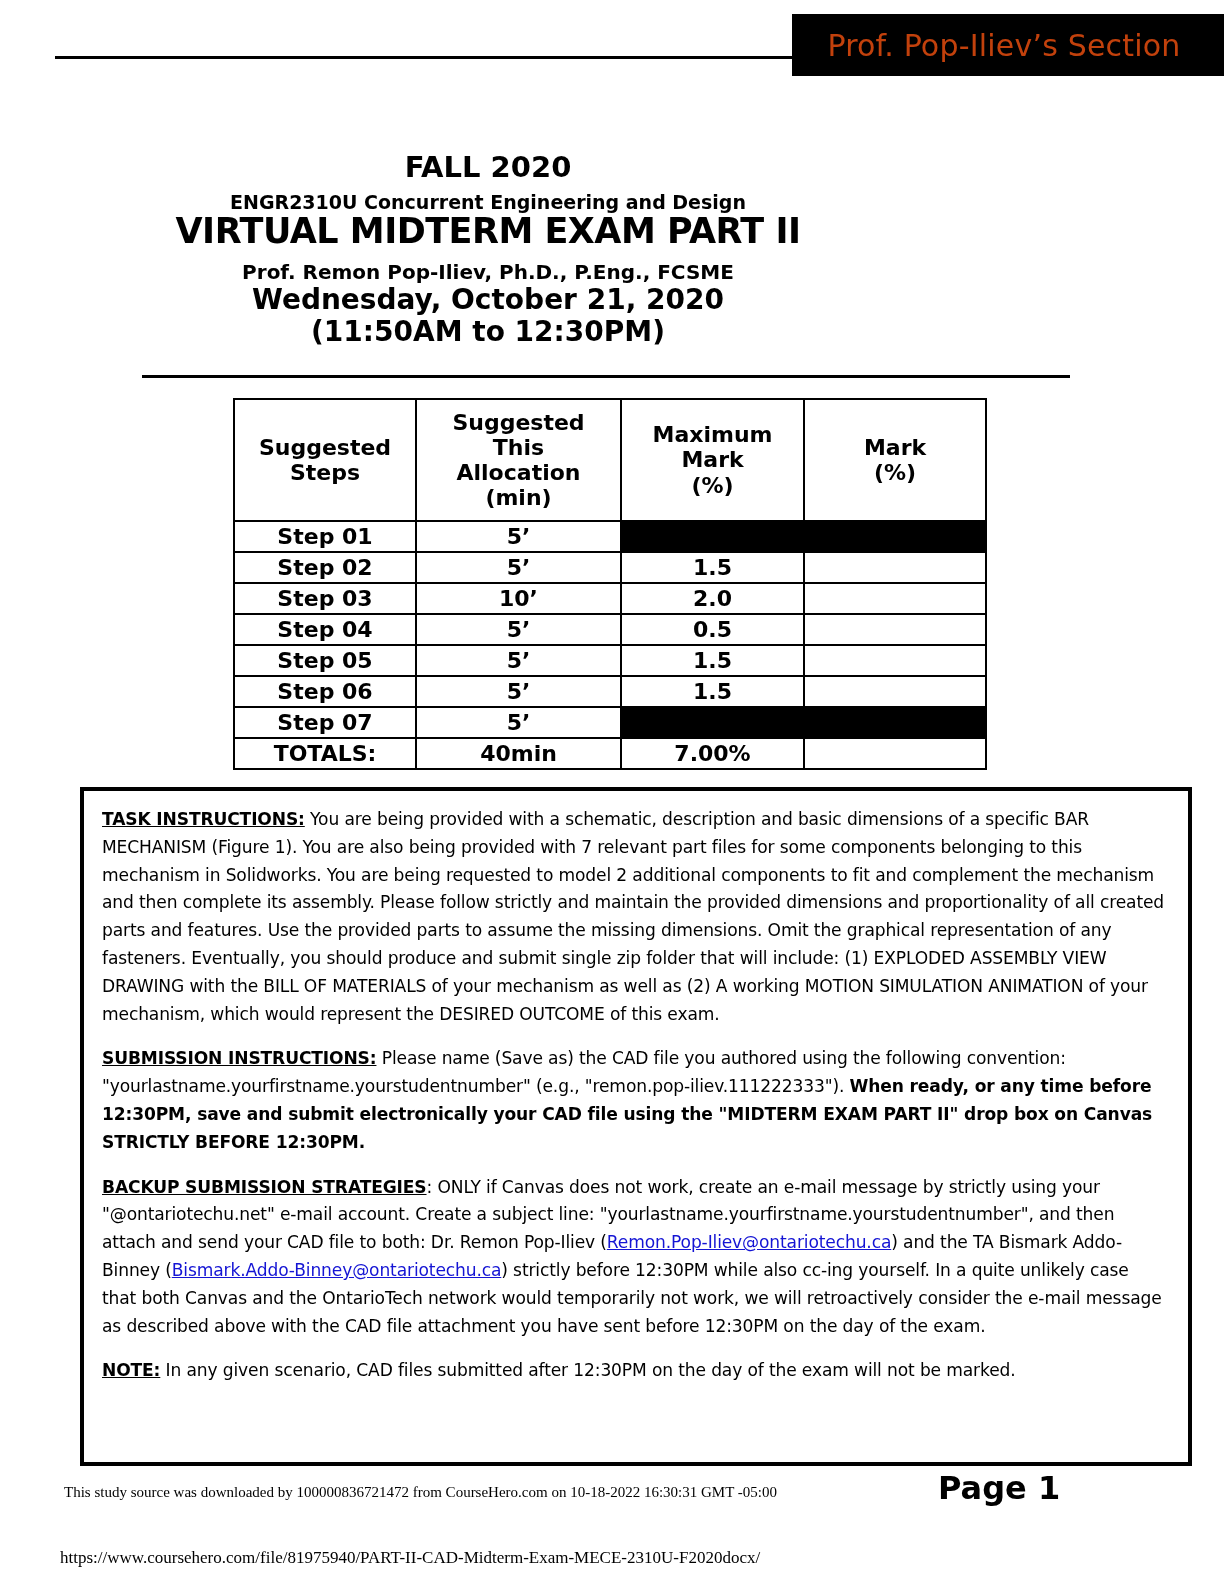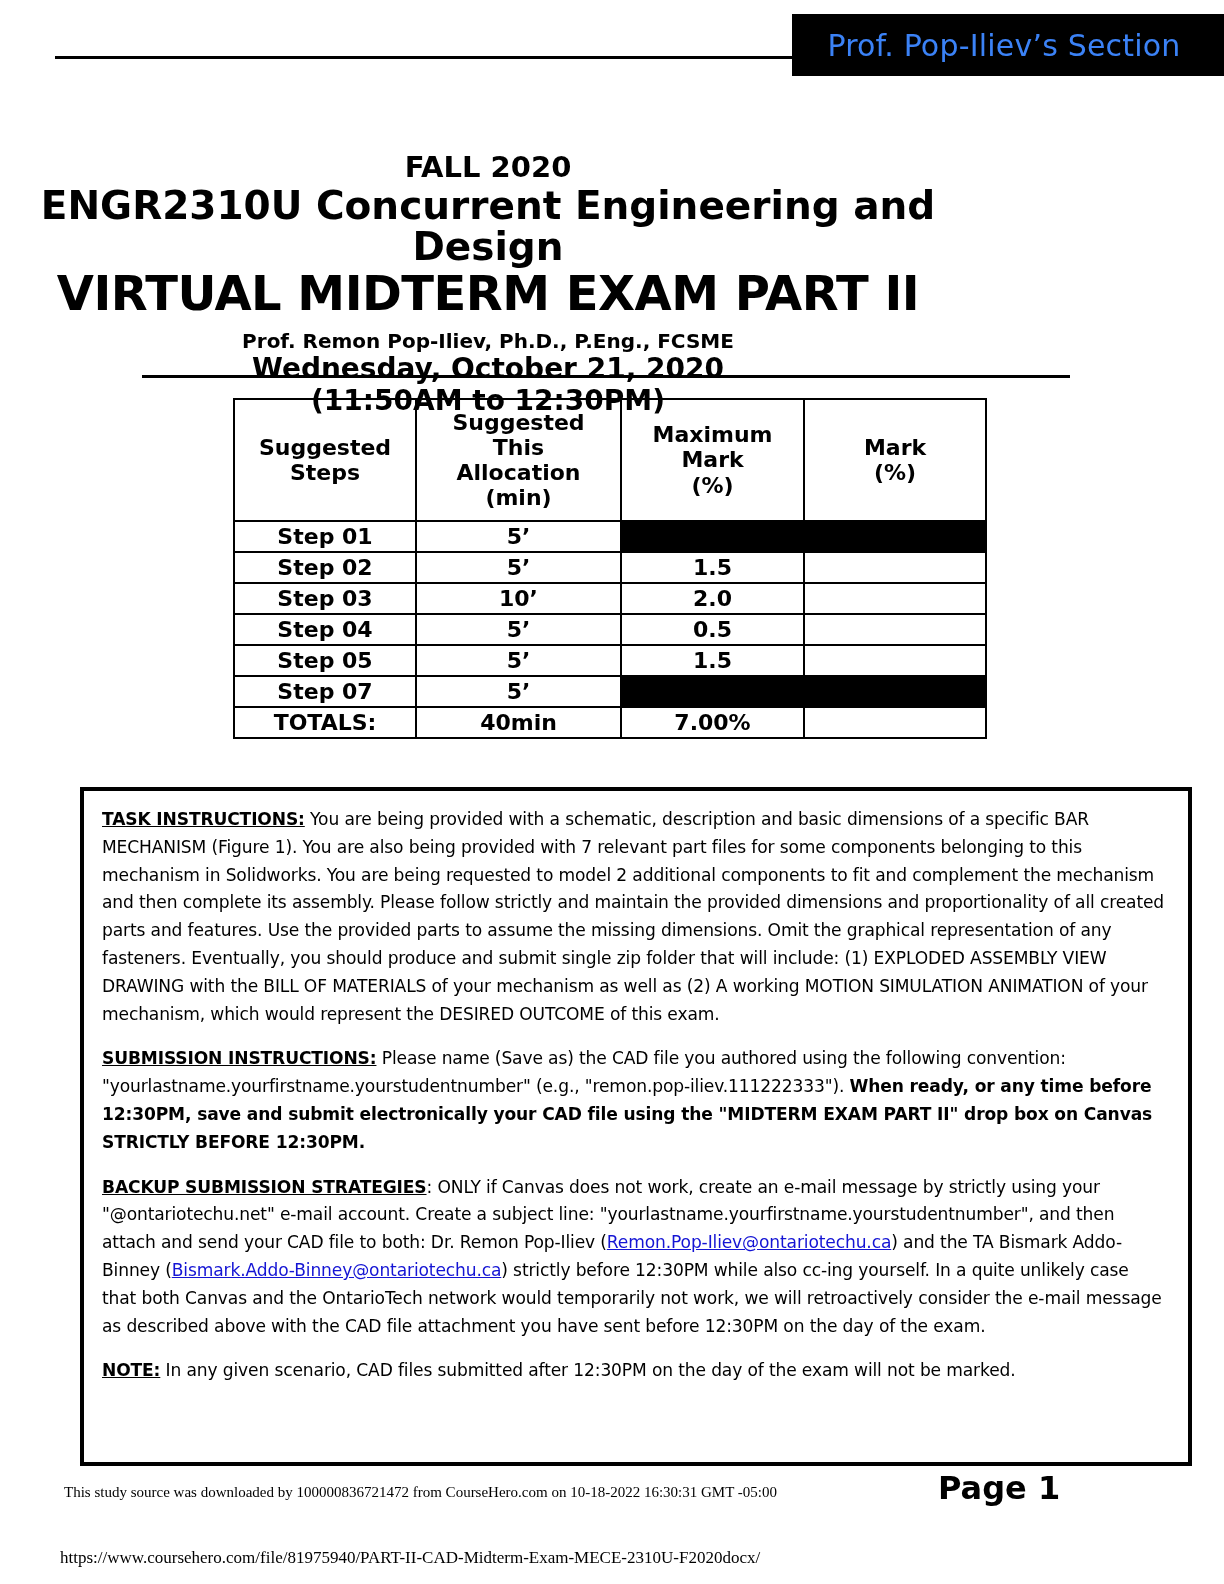--- a/index.html
+++ b/index.html
@@ -25,21 +25,21 @@
     height: 3px;
     background: #000;
   }
   .section-tag {
     position: absolute;
     left: 792px;
     top: 14px;
     right: 0;
     height: 62px;
     background: #000000;
-    color: #3b82f6;
+    color: #c2410c;
     display: flex;
     align-items: center;
     justify-content: center;
     font-family: "DejaVu Sans", sans-serif;
     font-size: 30px;
     font-weight: 400;
     letter-spacing: 0.2px;
     padding-right: 8px;
     box-sizing: border-box;
   }
@@ -49,22 +49,22 @@
     position: absolute;
     left: 0;
     top: 152px;
     width: 976px;
     text-align: center;
     font-family: "DejaVu Sans", sans-serif;
     font-weight: bold;
     line-height: 1.06;
   }
   .t-line1 { font-size: 29px; letter-spacing: 0px; }
-  .t-line2 { font-size: 39px; margin-top: 2px; }
-  .t-line3 { font-size: 48px; margin-top: 1px; letter-spacing: -0.5px; }
+  .t-line2 { font-size: 19px; margin-top: 9px; }
+  .t-line3 { font-size: 35px; margin-top: 1px; letter-spacing: -0.5px; }
   .t-line4 { font-size: 20px; margin-top: 12px; }
   .t-line5 { font-size: 28px; margin-top: 2px; }
   .t-line6 { font-size: 28px; margin-top: 2px; }
 
   .title-rule {
     position: absolute;
     left: 142px;
     top: 375px;
     width: 928px;
     height: 3px;
@@ -237,20 +237,26 @@
         <td>0.5</td>
         <td></td>
       </tr>
       <tr>
         <td>Step 05</td>
         <td>5’</td>
         <td>1.5</td>
         <td></td>
       </tr>
       <tr>
+        <td>Step 06</td>
+        <td>5’</td>
+        <td>1.5</td>
+        <td></td>
+      </tr>
+      <tr>
         <td>Step 07</td>
         <td>5’</td>
         <td colspan="2" class="cell-black"></td>
       </tr>
       <tr>
         <td>TOTALS:</td>
         <td>40min</td>
         <td>7.00%</td>
         <td></td>
       </tr>

